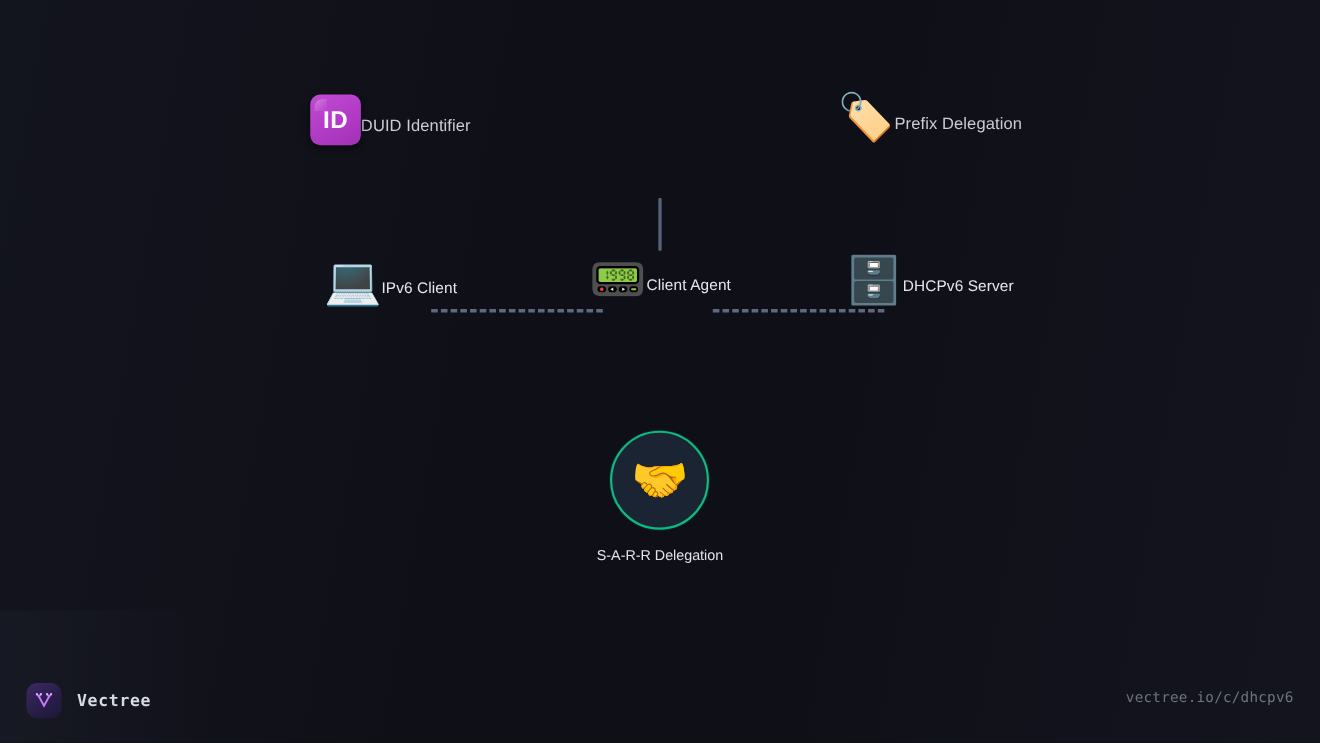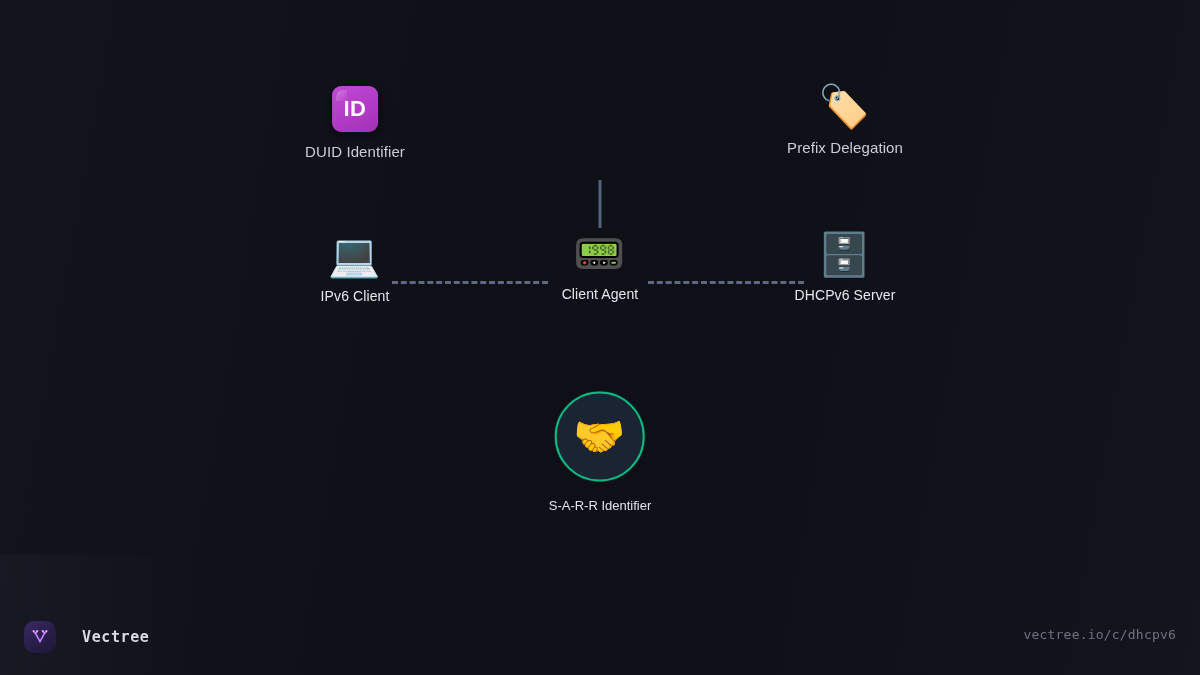--- a/index.html
+++ b/index.html
@@ -40,21 +40,20 @@
 
   .canvas {
     position: absolute;
     inset: 0;
   }
 
   
   .node {
     position: absolute;
     display: flex;
-    flex-direction: column;
     align-items: center;
     transform: translateX(-50%);
   }
   .node-label {
     margin-top: 11px;
     color: #c9cdd6;
     font-size: 15px;
     line-height: 1.2;
     white-space: nowrap;
     letter-spacing: .1px;
@@ -152,21 +151,21 @@
 
   
   .brand {
     position: absolute;
     left: 24px;
     bottom: 22px;
   }
   .brand-row {
     display: flex;
     align-items: center;
-    gap: 26px;
+    gap: 14px;
   }
   .brand-mark {
     width: 32px; height: 32px;
     border-radius: 10px;
     background: linear-gradient(145deg, #3b2a63 0%, #271d46 60%, #1e1838 100%);
     display: flex;
     align-items: center;
     justify-content: center;
     flex: none;
   }
@@ -234,21 +233,21 @@
 
   <div class="node primary" style="left:845px; top:234px;">
     <span class="glyph glyph-server">🗄️</span>
     <div class="node-label">DHCPv6 Server</div>
   </div>
 
   <div class="hl-wrap">
     <div class="hl-circle">
       <span class="glyph">🤝</span>
     </div>
-    <div class="hl-label">S-A-R-R Identifier</div>
+    <div class="hl-label">S-A-R-R Delegation</div>
   </div>
 
 </div>
 
 <div class="brand">
   <div class="brand-row">
     <div class="brand-mark">
       <svg width="20" height="20" viewBox="0 0 20 20" aria-hidden="true">
         <g stroke="#c77dff" stroke-width="1.7" stroke-linecap="round" fill="none">
           <path d="M5.4 6.2 L10 14.6 L14.6 6.2"></path>

